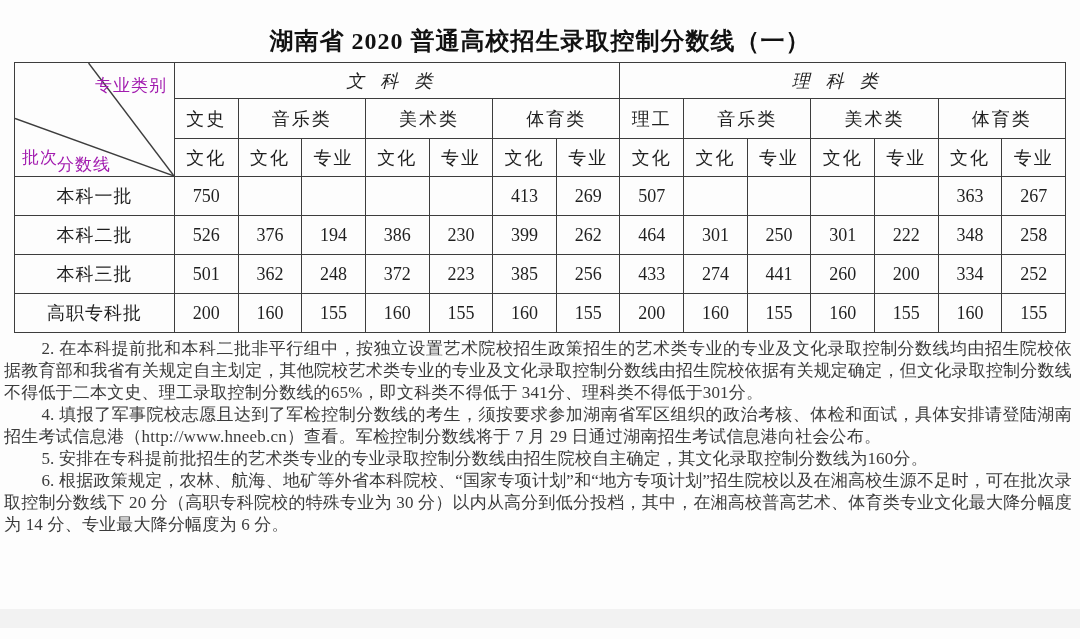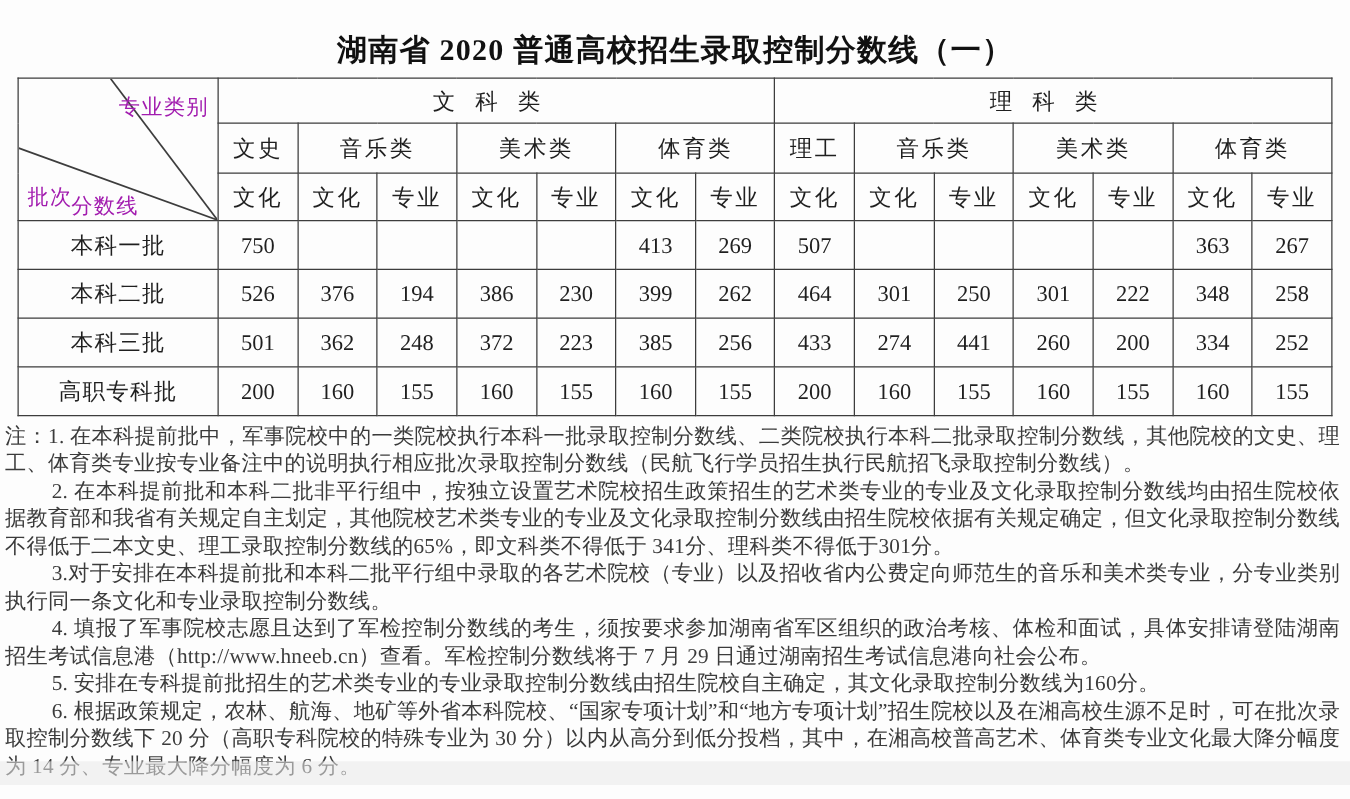--- a/index.html
+++ b/index.html
@@ -35,21 +35,21 @@
     font-weight:normal;
     font-size:18px;
     color:#1f1f1f;
     padding:0;
     overflow:hidden;
   }
   .score-table tr.r-group   { height:36px; }
   .score-table tr.r-sub     { height:40px;padding-left:36px; }
   .score-table tr.r-leaf    { height:38px; }
   .score-table tr.r-data    { height:39px; }
-  .grp { letter-spacing:16px; padding-left:16px; font-size:18px; }
+  .grp { letter-spacing:16px; padding-left:16px; font-size:18px;font-style:italic; }
   .sub { letter-spacing:2px; }
   .leaf { letter-spacing:2px; }
   .batch { letter-spacing:1px; }
   td.corner {
     position:relative;
     padding:0;
   }
   td.corner svg { position:absolute; left:0; top:0; width:100%; height:100%; display:block; }
   td.corner .lbl { position:absolute; font-size:17px; letter-spacing:1px; color:#a21caf; white-space:nowrap; }
   .lbl-top    { top:11px; right:7px; }
@@ -202,21 +202,19 @@
     <td>155</td>
     <td>160</td>
     <td>155</td>
     <td>160</td>
     <td>155</td>
   </tr>
 </tbody>
   </table>
 
 <div class="notes">
-  <p>注：1.  在本科提前批中，军事院校中的一类院校执行本科一批录取控制分数线、二类院校执行本科二批录取控制分数线，其他院校的文史、理工、体育类专业按专业备注中的说明执行相应批次录取控制分数线（民航飞行学员招生执行民航招飞录取控制分数线）。</p>
   <p class="indent">2.  在本科提前批和本科二批非平行组中，按独立设置艺术院校招生政策招生的艺术类专业的专业及文化录取控制分数线均由招生院校依据教育部和我省有关规定自主划定，其他院校艺术类专业的专业及文化录取控制分数线由招生院校依据有关规定确定，但文化录取控制分数线不得低于二本文史、理工录取控制分数线的65%，即文科类不得低于  341分、理科类不得低于301分。</p>
-  <p class="indent">3.对于安排在本科提前批和本科二批平行组中录取的各艺术院校（专业）以及招收省内公费定向师范生的音乐和美术类专业，分专业类别执行同一条文化和专业录取控制分数线。</p>
   <p class="indent">4.  填报了军事院校志愿且达到了军检控制分数线的考生，须按要求参加湖南省军区组织的政治考核、体检和面试，具体安排请登陆湖南招生考试信息港（http://www.hneeb.cn）查看。军检控制分数线将于 7 月 29 日通过湖南招生考试信息港向社会公布。</p>
   <p class="indent">5.  安排在专科提前批招生的艺术类专业的专业录取控制分数线由招生院校自主确定，其文化录取控制分数线为160分。</p>
   <p class="indent">6.  根据政策规定，农林、航海、地矿等外省本科院校、“国家专项计划”和“地方专项计划”招生院校以及在湘高校生源不足时，可在批次录取控制分数线下 20 分（高职专科院校的特殊专业为 30 分）以内从高分到低分投档，其中，在湘高校普高艺术、体育类专业文化最大降分幅度为 14 分、专业最大降分幅度为 6 分。</p>
 </div>
 
 <div class="bottom-band"></div>
 
 </body></html>

